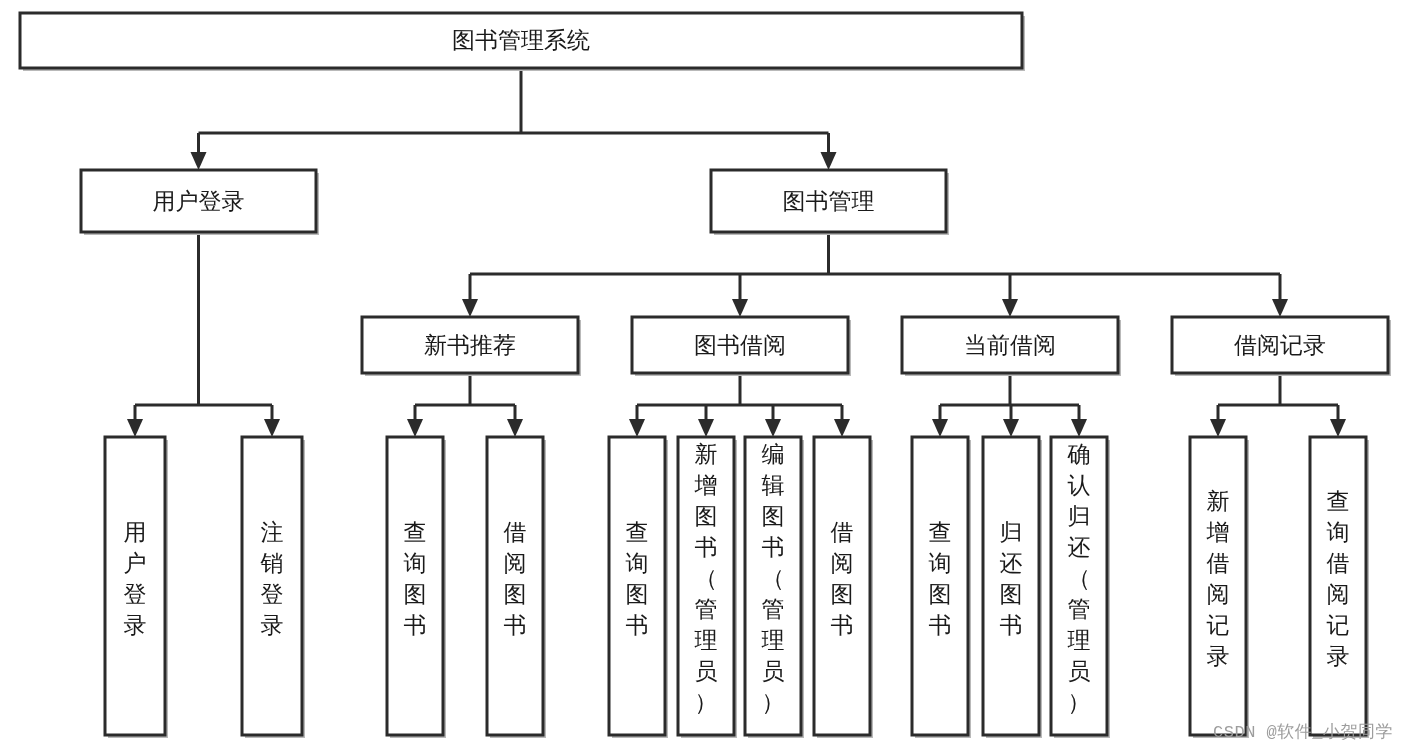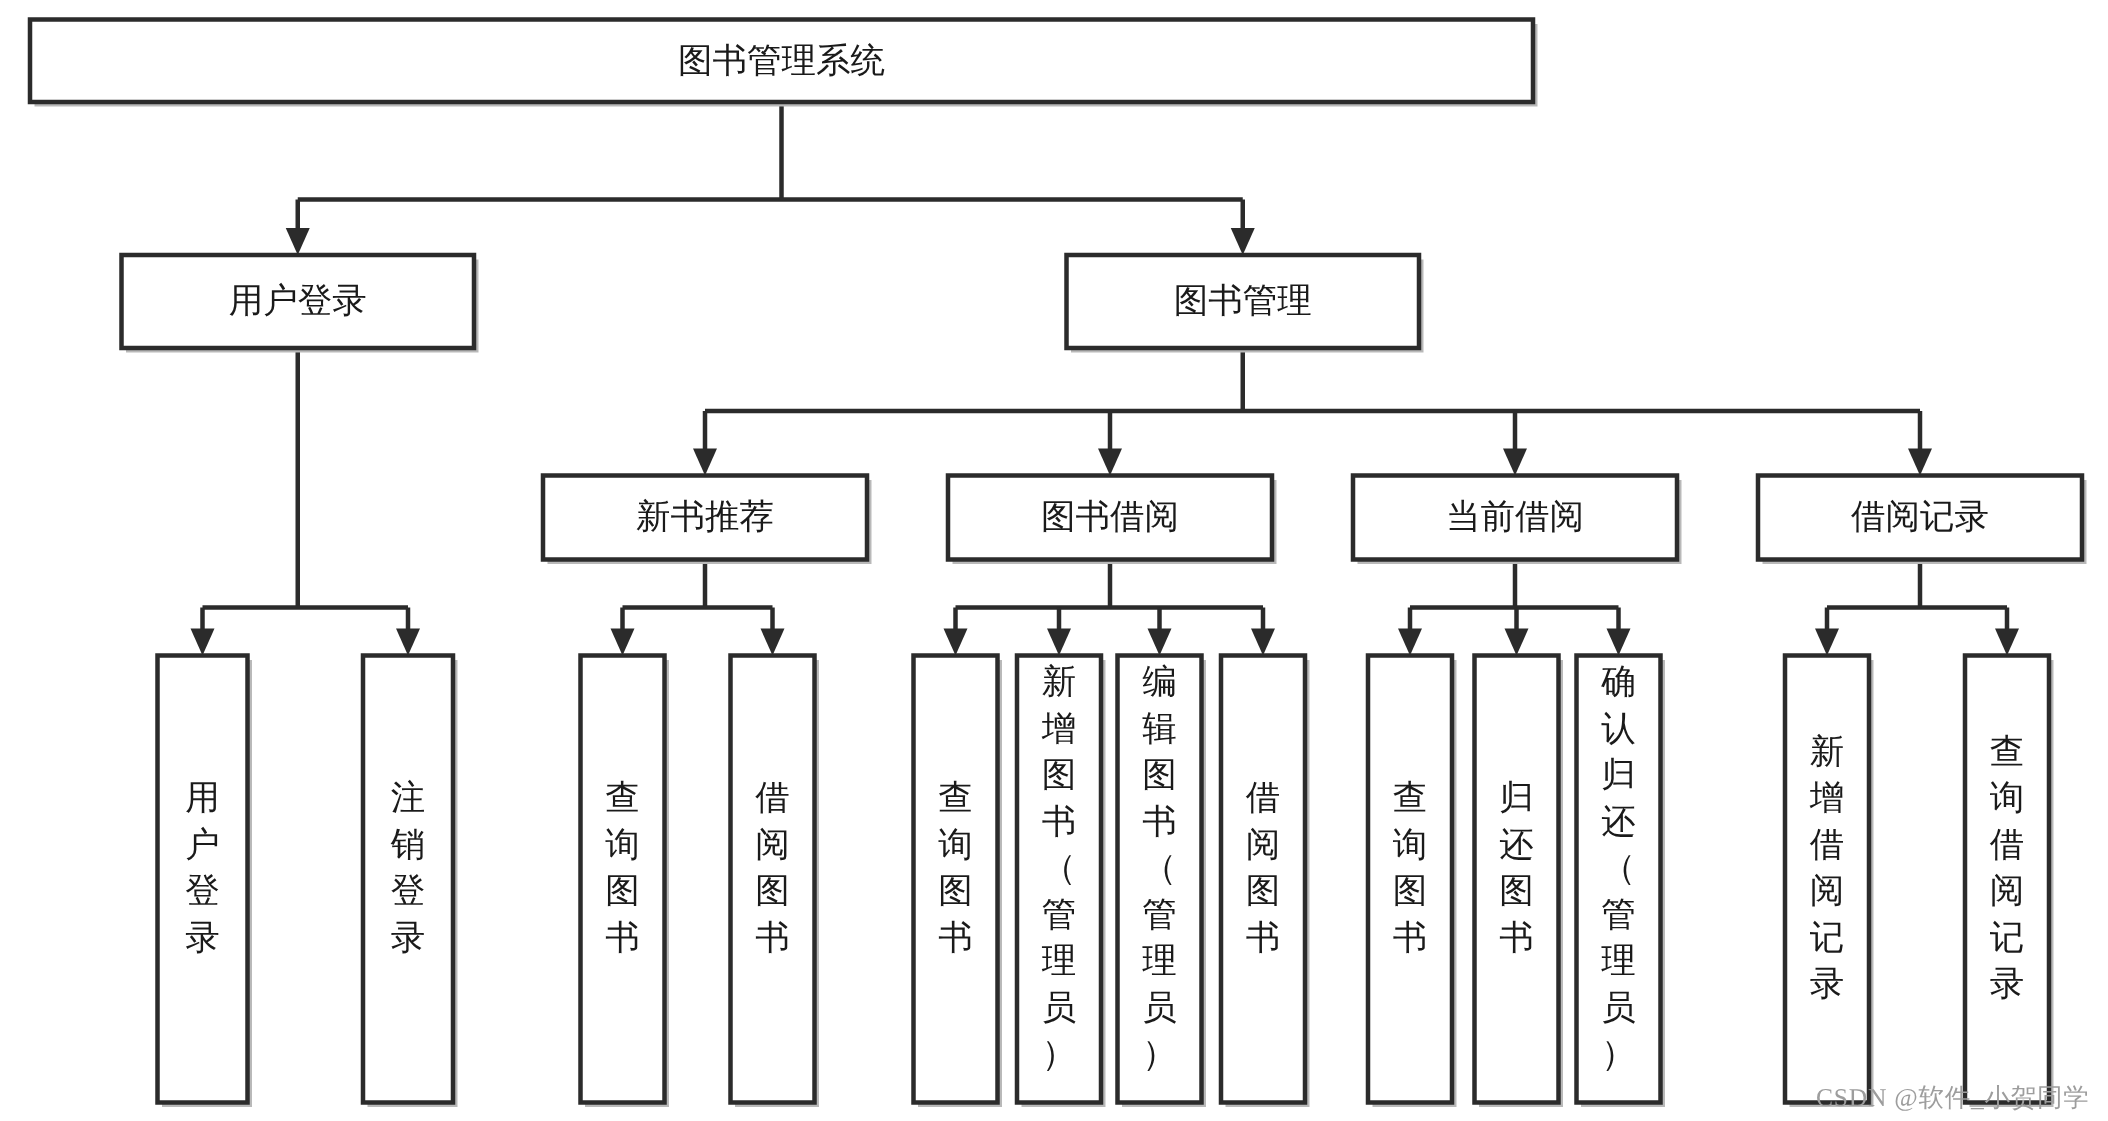--- a/index.html
+++ b/index.html
@@ -53,21 +53,21 @@
   .node-label-vertical {
     fill: #1a1a1a;
     font-family: "DejaVu Sans", "Liberation Sans", sans-serif;
     font-size: 23px;
     text-anchor: middle;
   }
   .watermark-text {
     position: absolute;
     right: 12px;
     bottom: 4px;
-    font-family: Liberation Serif, serif;
+    font-family: Liberation Mono, monospace;
     font-size: 17px;
     color: #9d9d9d;
     white-space: nowrap;
     letter-spacing: 0.5px;
   }
 </style>
 </head>
 <body>
 
 <div id="diagram-root">

